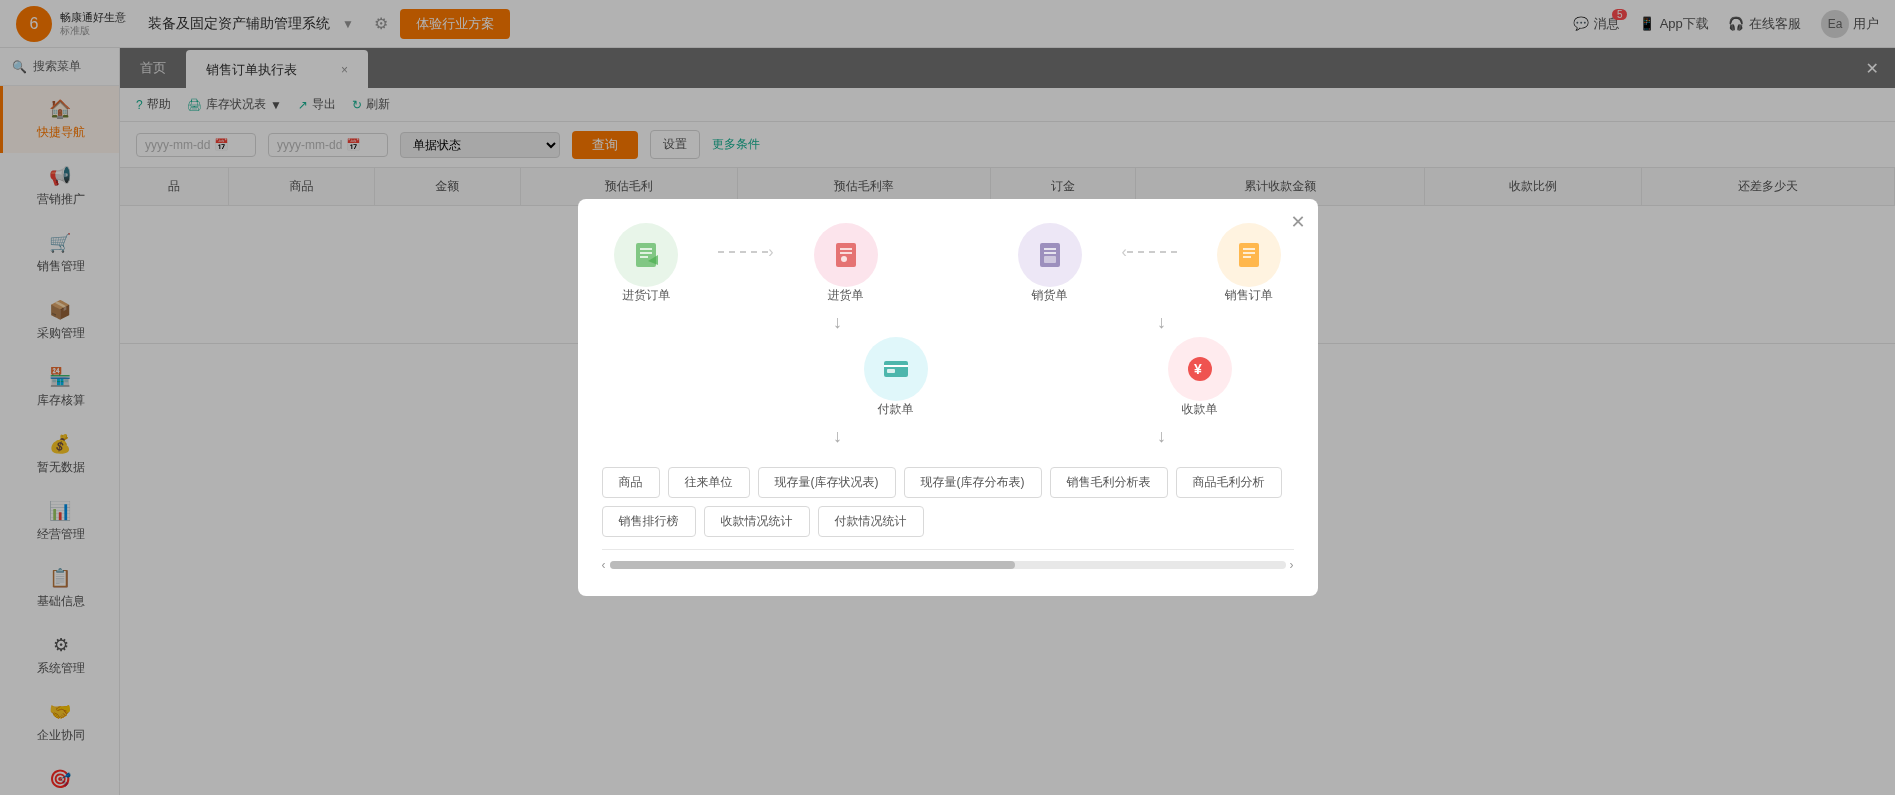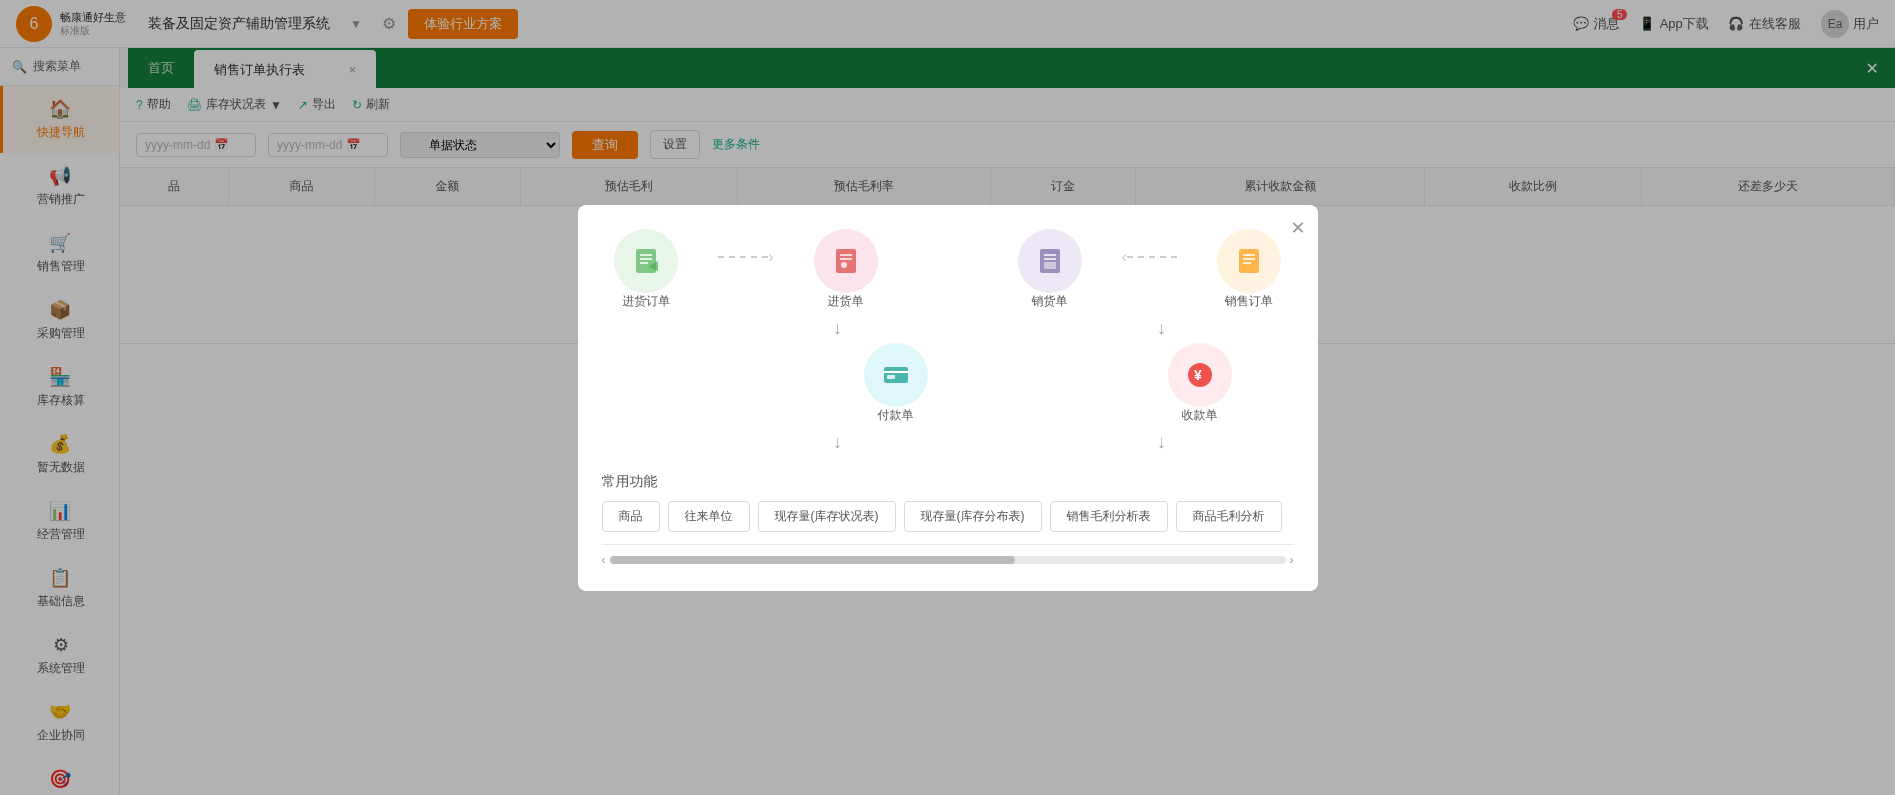--- a/index.html
+++ b/index.html
@@ -10,21 +10,21 @@
 
     
     .top-header {
       display: flex; align-items: center; height: 48px;
       background: #fff; border-bottom: 1px solid #e8e8e8;
       padding: 0 16px; gap: 12px;
     }
     .logo-area { display: flex; align-items: center; gap: 8px; width: 120px; }
     .logo-icon { width: 36px; height: 36px; background: #ff7a00; border-radius: 50%; display: flex; align-items: center; justify-content: center; color: white; font-size: 16px; }
     .logo-text { font-size: 11px; color: #333; line-height: 1.3; }
-    .system-title { font-size: 14px; color: #333; margin-right: 8px; }
+    .system-title { font-size: 14px; color: #333; margin-right: 0; }
     .title-dropdown { color: #999; cursor: pointer; font-size: 12px; }
     .settings-icon { color: #999; cursor: pointer; font-size: 16px; margin-left: 8px; }
     .trial-btn { background: #ff7a00; color: white; border: none; border-radius: 4px; padding: 6px 16px; cursor: pointer; font-size: 13px; }
     .header-right { margin-left: auto; display: flex; align-items: center; gap: 20px; }
     .header-right-item { display: flex; align-items: center; gap: 4px; color: #555; cursor: pointer; font-size: 13px; position: relative; }
     .badge { background: #ff4d4f; color: white; border-radius: 10px; padding: 0 5px; font-size: 10px; position: absolute; top: -6px; right: -8px; }
     .user-avatar { width: 28px; height: 28px; background: #d9d9d9; border-radius: 50%; display: flex; align-items: center; justify-content: center; font-size: 12px; color: #666; }
 
     
     .main-layout { display: flex; flex: 1; overflow: hidden; }
@@ -33,34 +33,34 @@
     .sidebar { width: 120px; background: #fff; border-right: 1px solid #e8e8e8; display: flex; flex-direction: column; }
     .search-menu { display: flex; align-items: center; gap: 6px; padding: 10px 12px; color: #666; cursor: pointer; border-bottom: 1px solid #f0f0f0; font-size: 12px; }
     .sidebar-item { display: flex; flex-direction: column; align-items: center; padding: 12px 8px; cursor: pointer; color: #555; font-size: 12px; gap: 4px; border-left: 3px solid transparent; }
     .sidebar-item.active { background: #fff7f0; border-left: 3px solid #ff7a00; color: #ff7a00; }
     .sidebar-item .icon { font-size: 18px; }
 
     
     .content-area { flex: 1; display: flex; flex-direction: column; overflow: hidden; }
 
     
-    .tab-bar { display: flex; align-items: center; background: #15803d; height: 40px; padding: 0 0; margin-left: 8px; }
+    .tab-bar { display: flex; align-items: center; background: #737373; height: 40px; padding: 0 0; }
     .tab-item { display: flex; align-items: center; padding: 0 20px; height: 100%; cursor: pointer; font-size: 13px; color: rgba(255,255,255,0.8); gap: 8px; }
     .tab-item.active { background: #fff; color: #333; border-radius: 4px 4px 0 0; margin-top: 4px; gap: 44px; }
     .tab-close { color: #999; font-size: 12px; cursor: pointer; }
     .tab-close-header { color: white; margin-left: auto; margin-right: 16px; cursor: pointer; font-size: 16px; }
 
     
     .toolbar { display: flex; align-items: center; padding: 8px 16px; background: #fff; border-bottom: 1px solid #e8e8e8; gap: 16px; }
     .toolbar-btn { display: flex; align-items: center; gap: 4px; color: #555; cursor: pointer; font-size: 12px; }
 
     
     .filter-row { display: flex; align-items: center; padding: 8px 16px; background: #fff; border-bottom: 1px solid #e8e8e8; gap: 12px; flex-wrap: wrap; }
     .filter-date { border: 1px solid #d9d9d9; border-radius: 4px; padding: 4px 8px; font-size: 12px; width: 120px; display: flex; align-items: center; gap: 4px; color: #bbb; }
-    .filter-select { border: 1px solid #d9d9d9; border-radius: 4px; padding: 4px 24px; font-size: 12px; width: 160px; }
+    .filter-select { border: 1px solid #d9d9d9; border-radius: 4px; padding: 4px 8px; font-size: 12px; width: 160px; }
     .search-btn { background: #ff7a00; color: white; border: none; border-radius: 4px; padding: 5px 20px; cursor: pointer; font-size: 13px; }
     .set-btn { background: #fff; color: #555; border: 1px solid #d9d9d9; border-radius: 4px; padding: 5px 12px; cursor: pointer; font-size: 12px; }
     .more-conditions { color: #1ab394; cursor: pointer; font-size: 12px; }
 
     
     .table-container { flex: 1; overflow: auto; background: #fff; }
     table { width: 100%; border-collapse: collapse; font-size: 12px; }
     thead tr { background: #fafafa; }
     th { padding: 10px 12px; border-bottom: 1px solid #e8e8e8; border-right: 1px solid #e8e8e8; text-align: center; color: #555; font-weight: 500; white-space: nowrap; }
     td { padding: 10px 12px; border-bottom: 1px solid #e8e8e8; text-align: center; }
@@ -378,29 +378,33 @@
         </div>
         <div style="width:180px;"></div>
         <div style="width:64px;text-align:center;">
           <span style="color:#aaa;font-size:18px;">↓</span>
         </div>
       </div>
 
     </div>
 
     <div class="common-functions">
-      <div class="common-title">常用功能</div>
       <div class="func-buttons">
         <button class="func-btn">商品</button>
         <button class="func-btn">往来单位</button>
         <button class="func-btn">现存量(库存状况表)</button>
         <button class="func-btn">现存量(库存分布表)</button>
         <button class="func-btn">销售毛利分析表</button>
         <button class="func-btn">商品毛利分析</button>
       </div>
+      <div class="func-buttons" style="margin-top:8px;">
+        <button class="func-btn">销售排行榜</button>
+        <button class="func-btn">收款情况统计</button>
+        <button class="func-btn">付款情况统计</button>
+      </div>
     </div>
 
     <div class="modal-scrollbar">
       <span class="scroll-arrow">‹</span>
       <div class="scroll-track">
         <div class="scroll-thumb"></div>
       </div>
       <span class="scroll-arrow">›</span>
     </div>
 

